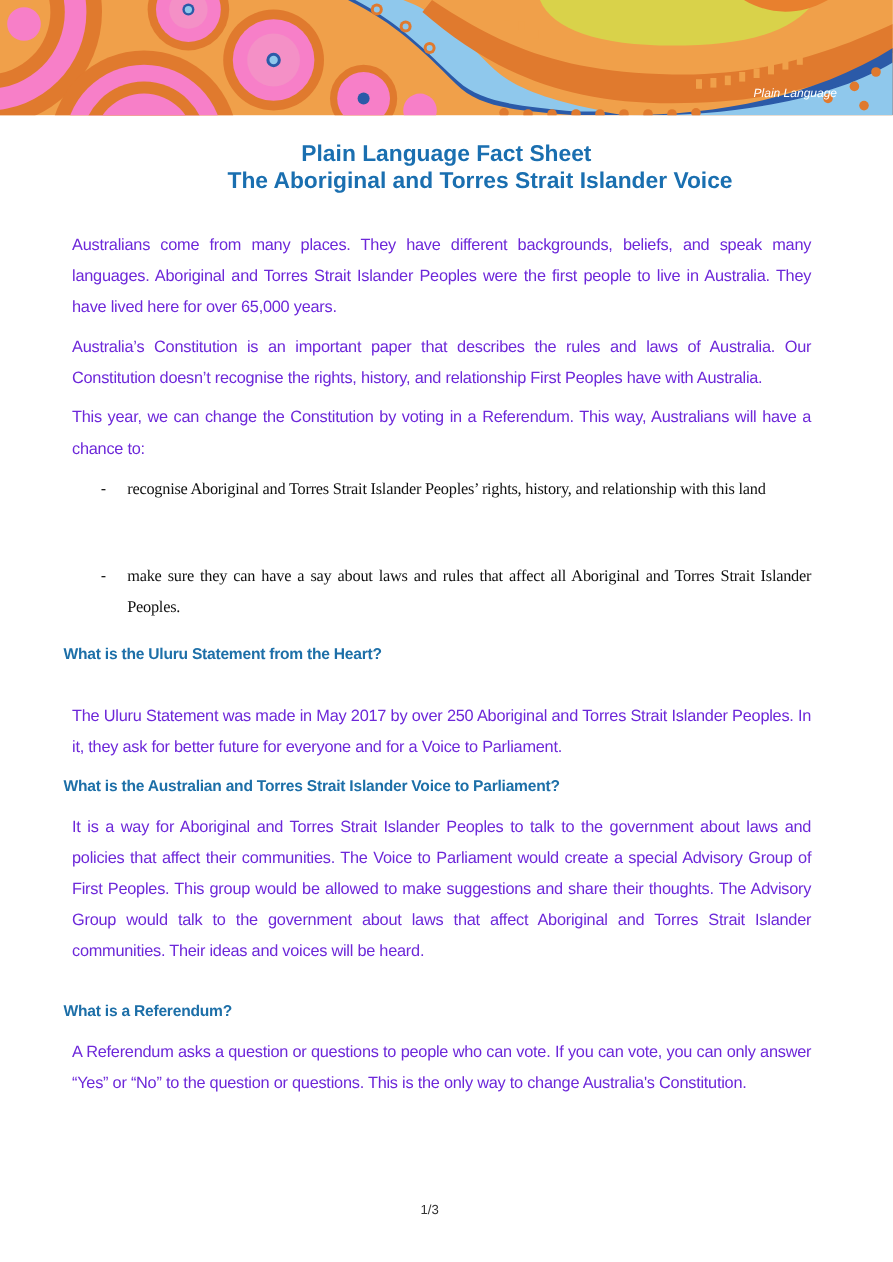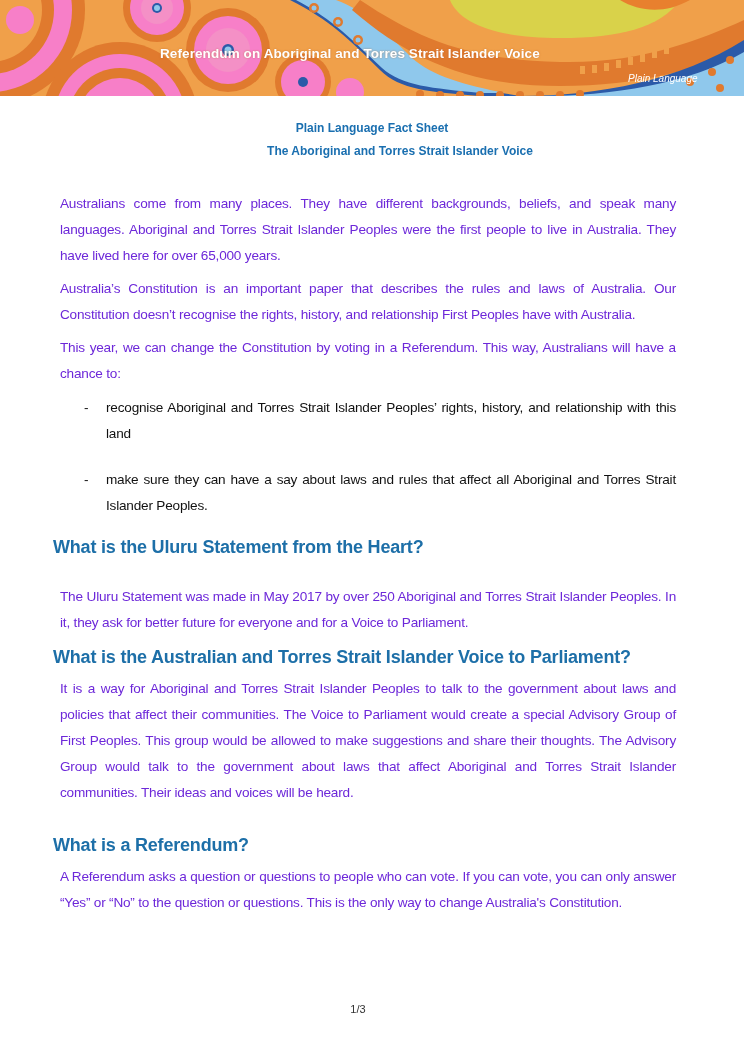--- a/index.html
+++ b/index.html
@@ -4,29 +4,29 @@
   <style>
     html, body { margin: 0; padding: 0; background: #ffffff; }
     body { width: 744px; height: 1052px; position: relative; overflow: hidden;
            font-family: "Liberation Sans", sans-serif; color: #111; }
     .banner { position: absolute; left: 0; top: 0; width: 744px; height: 96px; overflow: hidden; background: #f0a04a; }
     .banner svg { position: absolute; left: 0; top: 0; }
     .banner-title { position: absolute; left: 160px; top: 46px; font-size: 13.5px; font-weight: bold;
                     color: #ffffff; letter-spacing: 0.1px; text-shadow: 0 0 2px rgba(180,90,30,0.6); white-space: nowrap; }
     .banner-sub { position: absolute; left: 628px; top: 73px; font-size: 10px; font-style: italic; color: #ffffff; white-space: nowrap; }
     .doc-title { position: absolute; left: 0; width: 744px; text-align: center; color: #1a6fb0;
-                 font-weight: bold; font-size: 12px; line-height: 23px; }
+                 font-weight: bold; font-size: 19px; line-height: 23px; }
     .t1 { top: 117px; }
     .t2 { top: 140px; margin-left: 28px; }
     .para { position: absolute; left: 60px; width: 616px; font-size: 13.6px; line-height: 26px;
             text-align: justify; color: #6d28d9; letter-spacing: -0.2px; }
     .bullet { position: absolute; left: 60px; width: 616px; font-size: 13.6px; line-height: 26px; color: #111; letter-spacing: -0.2px; }
     .bullet .dash { position: absolute; left: 24px; top: 0; }
-    .bullet .btext { position: absolute; left: 46px; width: 570px; text-align: justify; }
-    .heading { position: absolute; left: 53px; font-size: 18px; font-weight: bold; color: #1d6fa8; letter-spacing: -0.2px; white-space: nowrap; }
+    .bullet .btext { position: absolute; left: 46px; width: 570px; text-align: justify; font-family: Liberation Serif, serif; }
+    .heading { position: absolute; left: 53px; font-size: 13px; font-weight: bold; color: #1d6fa8; letter-spacing: -0.2px; white-space: nowrap; }
     .page-num { position: absolute; left: 0; width: 716px; top: 1003px; text-align: center; font-size: 11px; color: #333; }
   </style>
 </head>
 <body>
 
 <div class="banner">
   <svg width="744" height="96" viewBox="0 0 744 96">
     <rect x="0" y="0" width="744" height="96" fill="#f0a04a"></rect>
 
     <circle cx="-10" cy="10" r="95" fill="#e07a2e"></circle>
@@ -99,21 +99,20 @@
         <circle cx="440" cy="95" r="4"></circle>
         <circle cx="460" cy="95" r="4"></circle>
       <circle cx="480" cy="95" r="4"></circle>
         <circle cx="500" cy="95" r="4"></circle>
         <circle cx="520" cy="95" r="4"></circle>
       <circle cx="540" cy="95" r="4"></circle>
         <circle cx="560" cy="95" r="4"></circle>
         <circle cx="580" cy="94" r="4"></circle>
     </g>
   </svg>
-  <div class="banner-title">Referendum on Aboriginal and Torres Strait Islander Voice</div>
   <div class="banner-sub">Plain Language</div>
 </div>
 
 <div class="doc-title t1">Plain Language Fact Sheet</div>
 <div class="doc-title t2">The Aboriginal and Torres Strait Islander Voice</div>
 
 <div class="para" style="top:191px;">Australians come from many places. They have different backgrounds, beliefs, and speak many languages. Aboriginal and Torres Strait Islander Peoples were the first people to live in Australia. They have lived here for over 65,000 years.</div>
 <div class="para" style="top:276px;">Australia’s Constitution is an important paper that describes the rules and laws of Australia.  Our Constitution doesn’t recognise the rights, history, and relationship First Peoples have with Australia.</div>
 <div class="para" style="top:335px;">This year, we can change the Constitution by voting in a Referendum. This way, Australians will have a chance to:</div>
 

